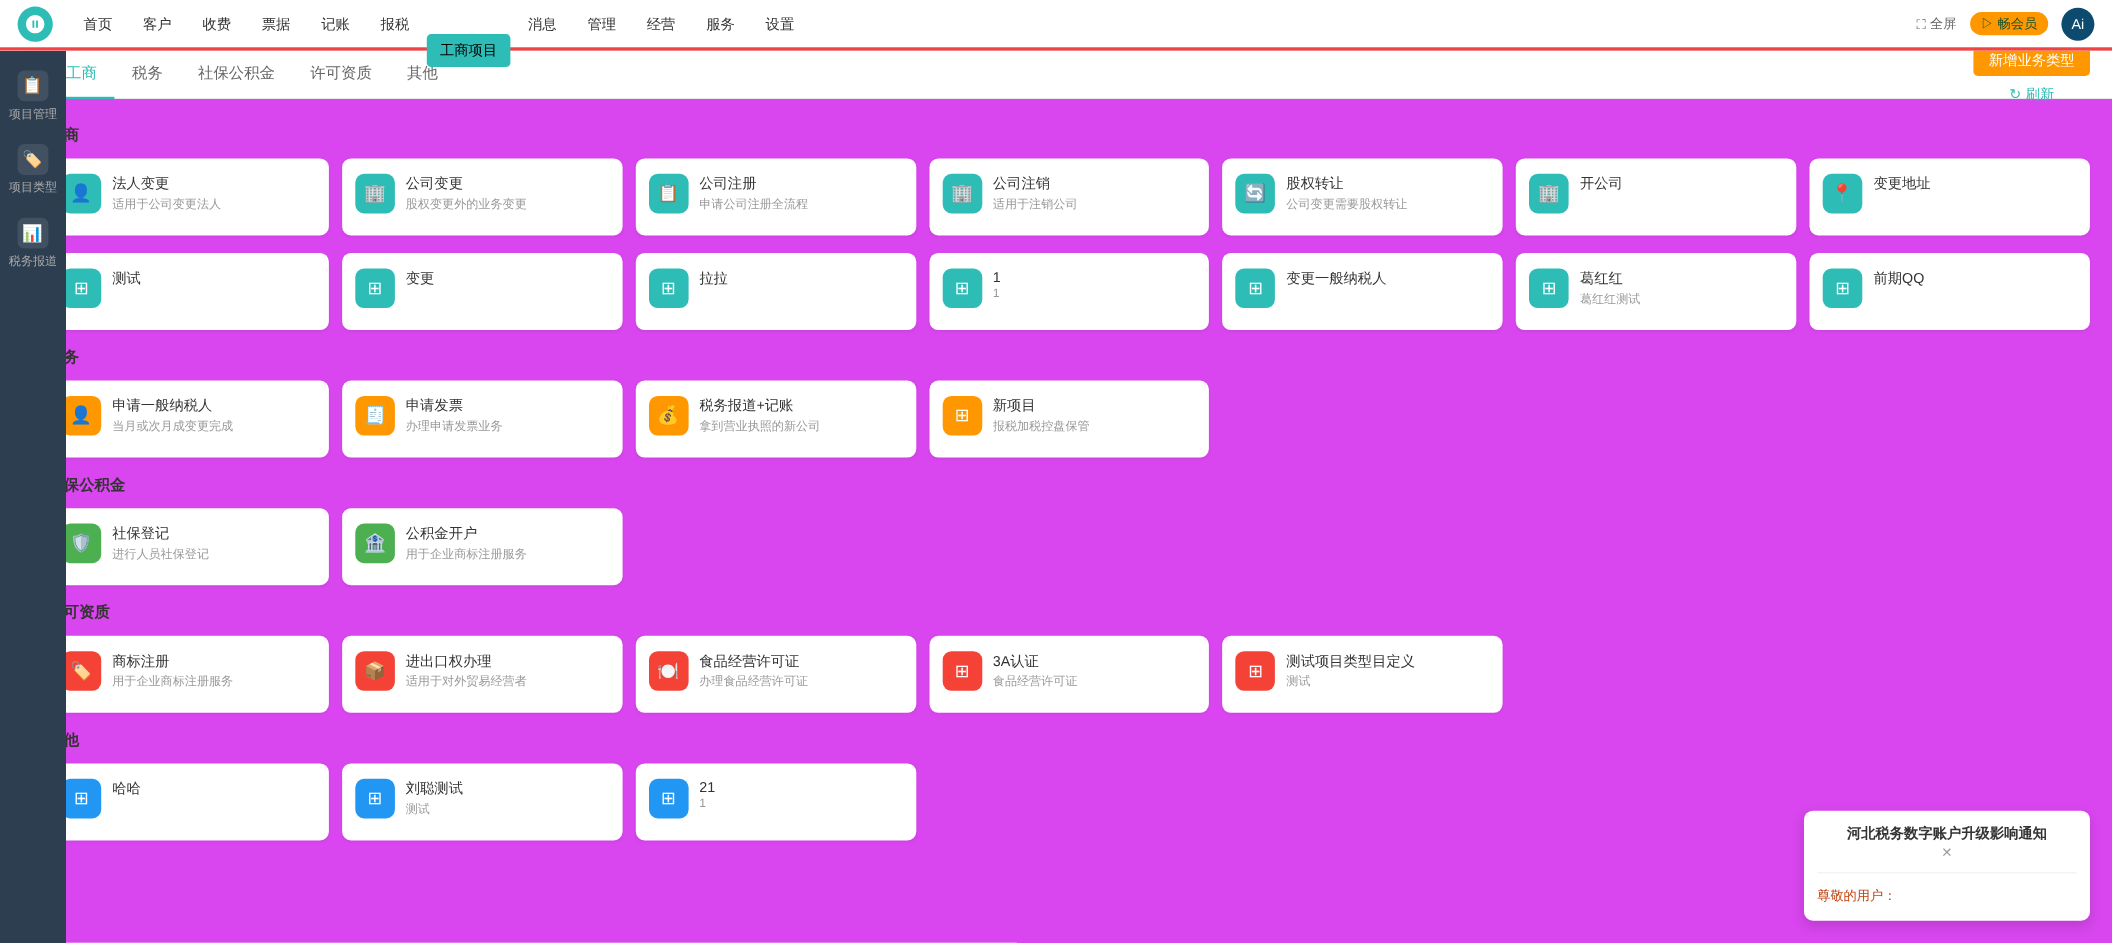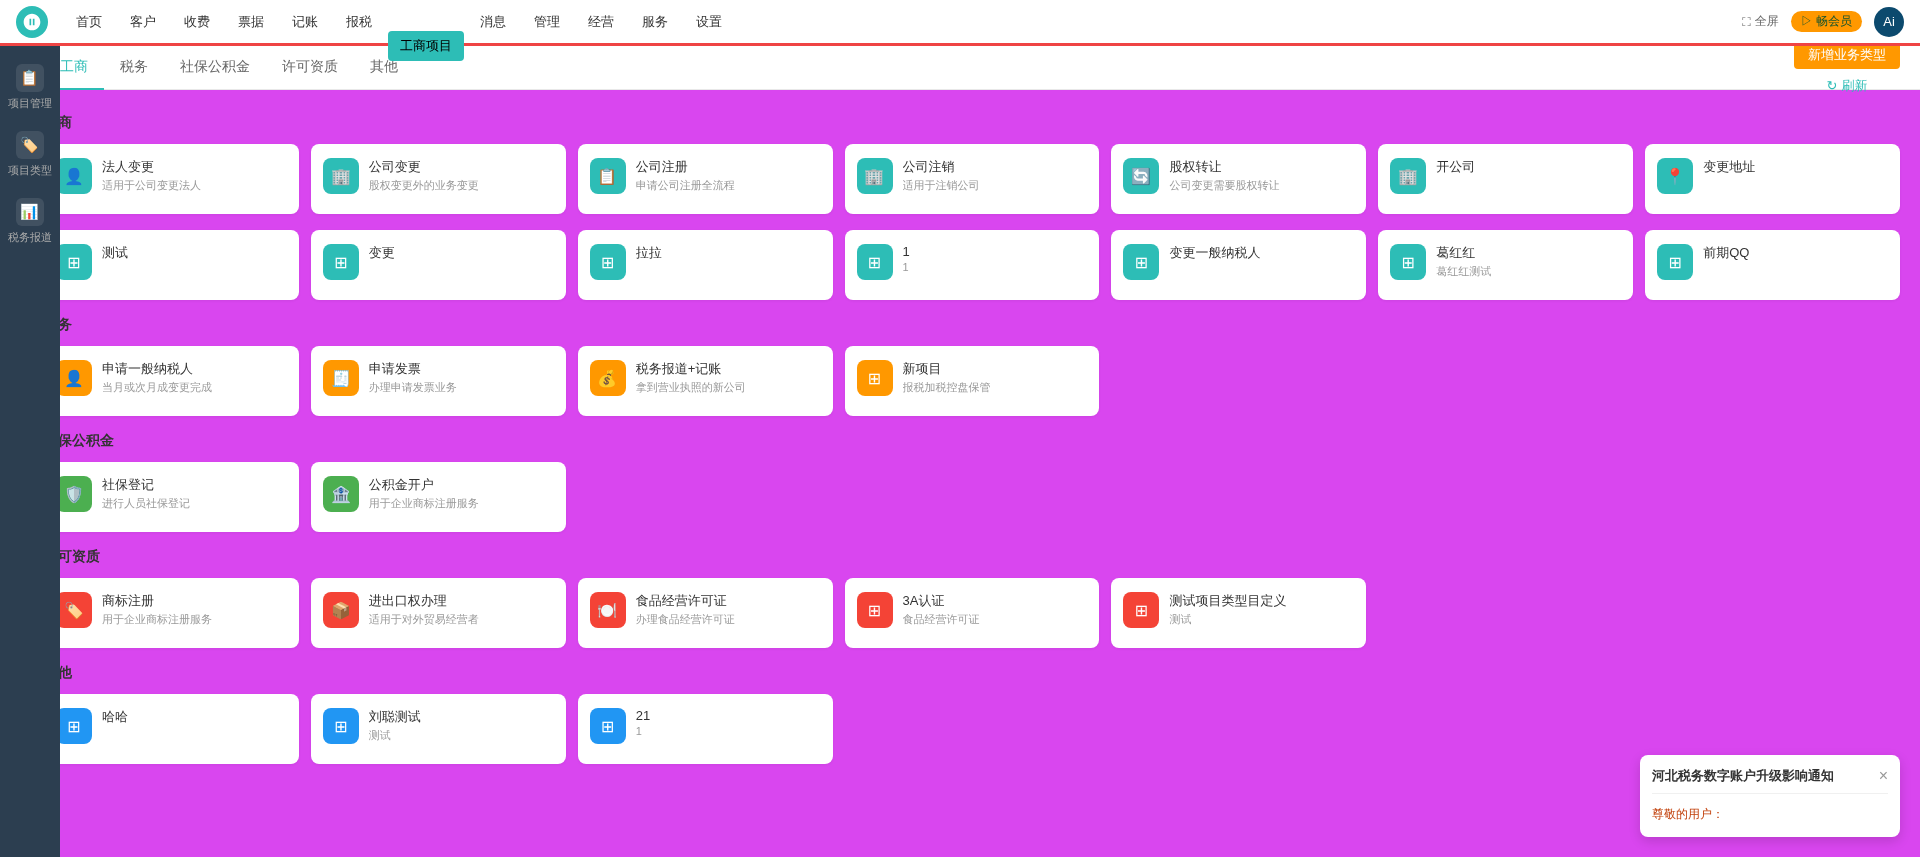--- a/index.html
+++ b/index.html
@@ -220,20 +220,21 @@
       box-shadow: 0 4px 12px rgba(0,0,0,0.15);
       padding: 12px;
       font-size: 12px;
       z-index: 200;
     }
     .notif-header {
       display: flex;
       align-items: center;
       justify-content: space-between;
       margin-bottom: 8px;
+      flex-direction: column;
     }
     .notif-title { font-size: 13px; font-weight: 600; color: #333; }
     .notif-close { cursor: pointer; color: #999; font-size: 16px; }
     .notif-content { color: #c2410c; line-height: 1.6; font-family: Liberation Mono, monospace; }
 
     .divider { height: 1px; background: #f0f0f0; margin: 4px 0 12px; }
   </style>
 </head>
 <body>
 

